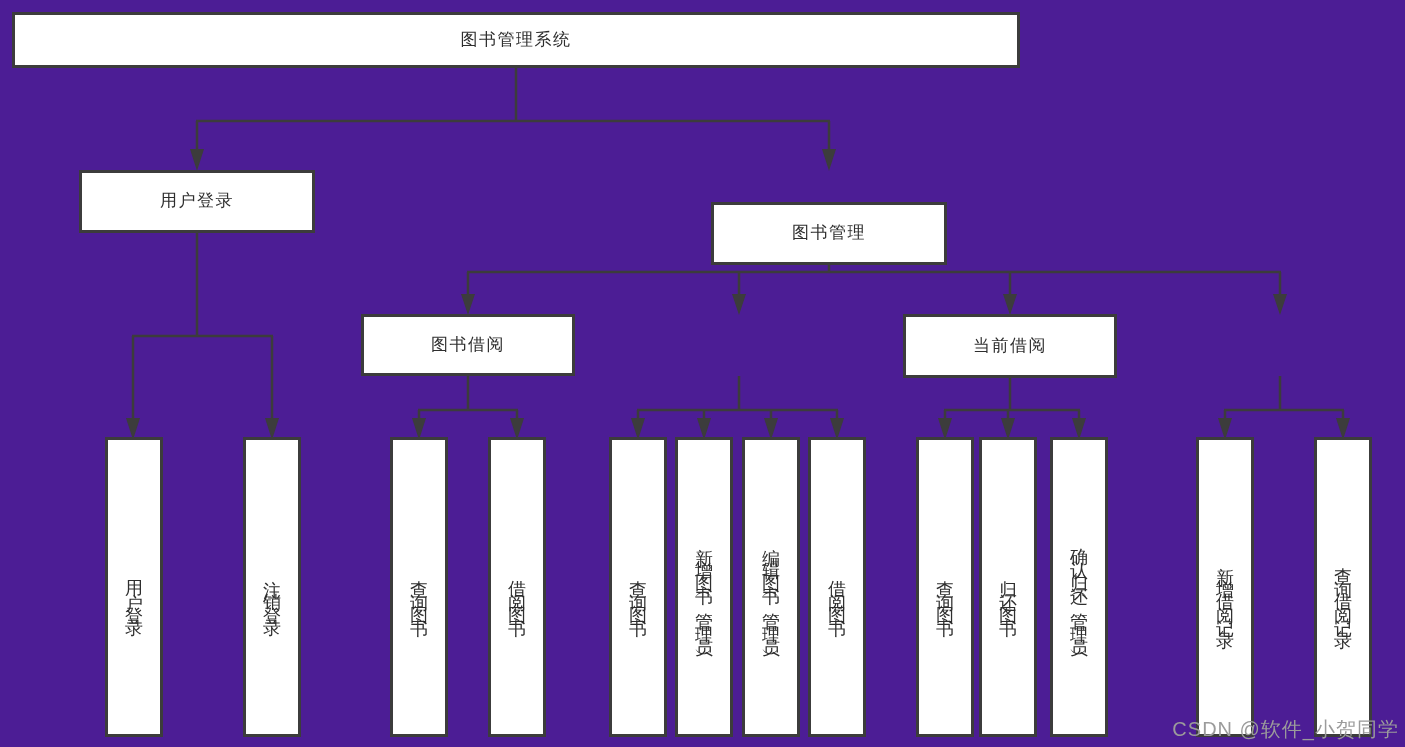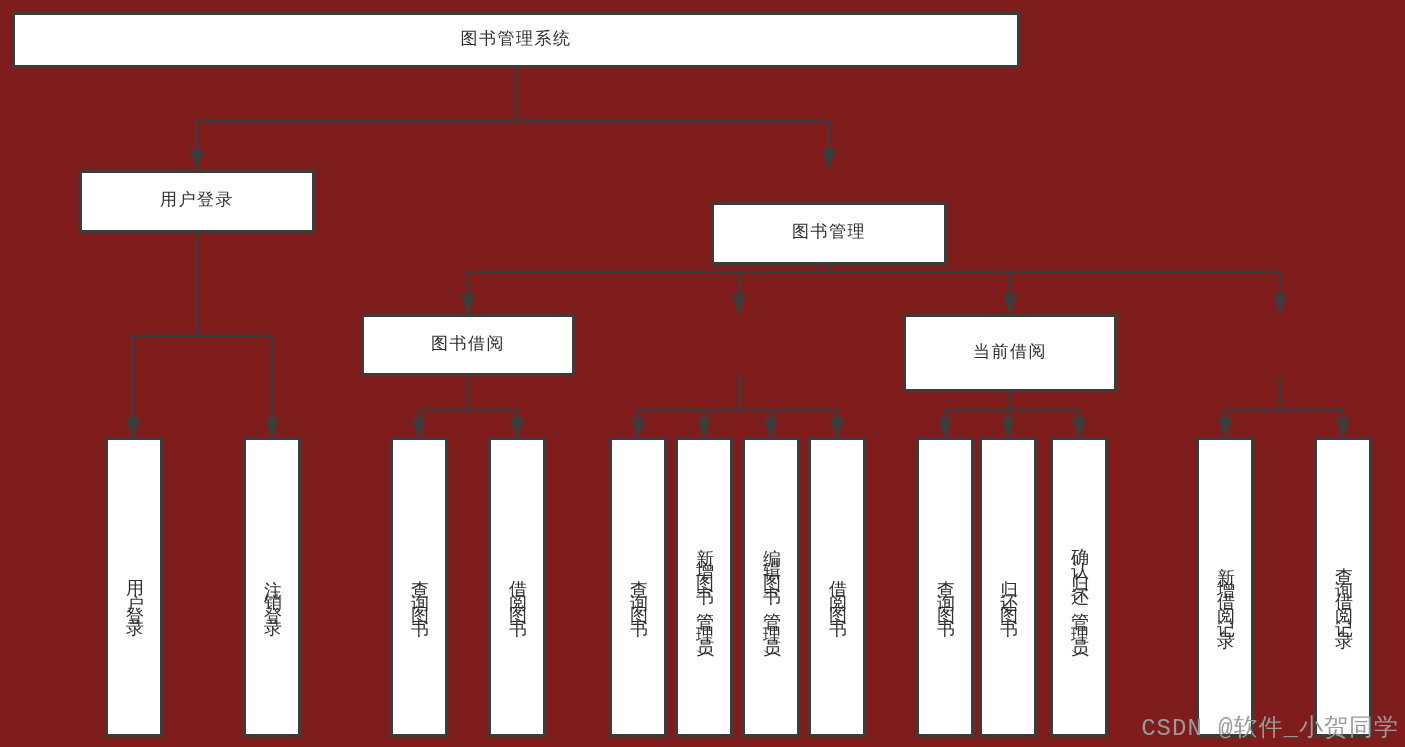--- a/index.html
+++ b/index.html
@@ -1,35 +1,35 @@
 <!DOCTYPE html>
 <html><head>
 <meta charset="utf-8">
 <style>
   html,body { margin:0; padding:0; background:#ffffff; }
   .canvas {
-    position:relative; width:1405px; height:747px; background:#7f1d1d;
-    font-family:Liberation Mono, monospace; overflow:hidden;
+    position:relative; width:1405px; height:747px; background:#4c1d95;
+    font-family:Liberation Sans, sans-serif; overflow:hidden;
   }
   svg.wires { position:absolute; left:0; top:0; width:1405px; height:747px; }
   .box {
     position:absolute; box-sizing:border-box;
     background:#ffffff; border:3px solid #3c3c3c;
     display:flex; align-items:center; justify-content:center;
     color:#2e2e2e; font-size:17px; letter-spacing:1.5px; line-height:1.2;
     text-align:center;
   }
   .box.v {
     writing-mode:vertical-rl; text-orientation:mixed;
     font-size:18px; letter-spacing:13px; line-height:1;
     padding-top:10px;
   }
   .watermark {
     position:absolute; right:6px; bottom:4px;
-    font-size:24px; color:#9b9b9b; letter-spacing:1px;
+    font-size:20px; color:#9b9b9b; letter-spacing:1px;
     white-space:nowrap;
   }
 </style>
 </head>
 <body>
 
 <div class="canvas">
 
   <svg class="wires" viewBox="0 0 1405 747" aria-hidden="true">
     <g stroke="#3c3c3c" stroke-width="2.5" fill="none">
@@ -73,21 +73,21 @@
       <polygon points="1336,418 1350,418 1343,440"></polygon>
     </g>
   </svg>
 
   <div class="box" style="left:12px; top:12px; width:1008px; height:56px;">图书管理系统</div>
 
   <div class="box" style="left:79px; top:170px; width:236px; height:63px;">用户登录</div>
   <div class="box" style="left:711px; top:170px; width:236px; height:63px;margin-top:32px;">图书管理</div>
 
   <div class="box" style="left:361px; top:314px; width:214px; height:62px;">图书借阅</div>
-  <div class="box" style="left:903px; top:314px; width:214px; height:78px;">当前借阅</div>
+  <div class="box" style="left:903px; top:314px; width:214px; height:64px;">当前借阅</div>
 
   <div class="box v" style="left:105px; top:437px; width:58px; height:300px;">用户登录</div>
   <div class="box v" style="left:243px; top:437px; width:58px; height:300px;">注销登录</div>
 
   <div class="box v" style="left:390px; top:437px; width:58px; height:300px;">查询图书</div>
   <div class="box v" style="left:488px; top:437px; width:58px; height:300px;">借阅图书</div>
 
   <div class="box v" style="left:609px; top:437px; width:58px; height:300px;">查询图书</div>
   <div class="box v" style="left:675px; top:437px; width:58px; height:300px;">新增图书（管理员）</div>
   <div class="box v" style="left:742px; top:437px; width:58px; height:300px;">编辑图书（管理员）</div>

